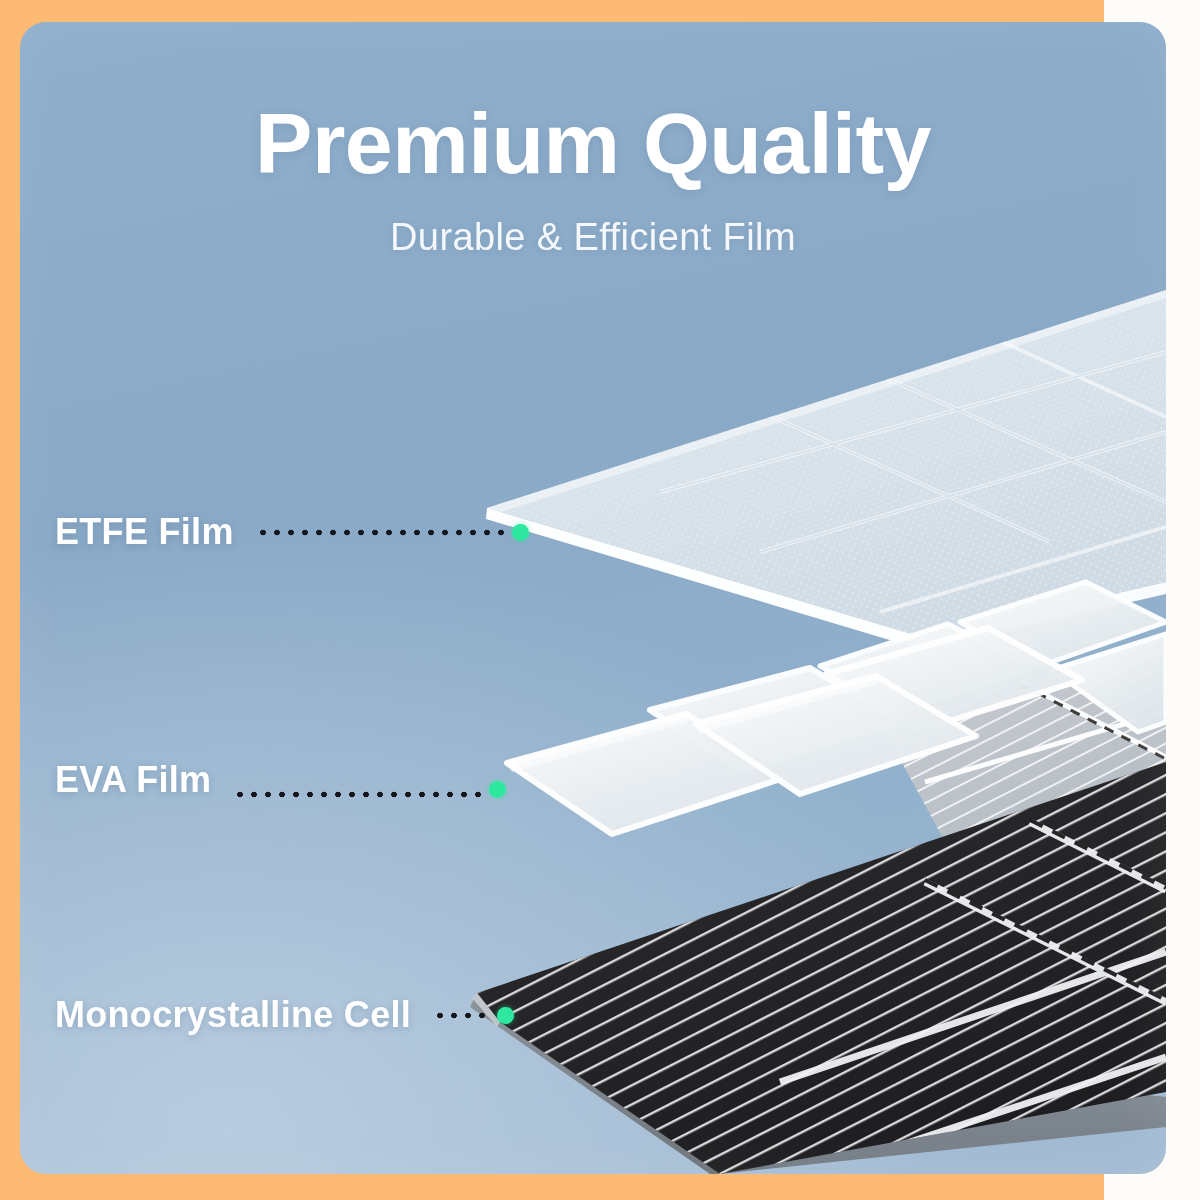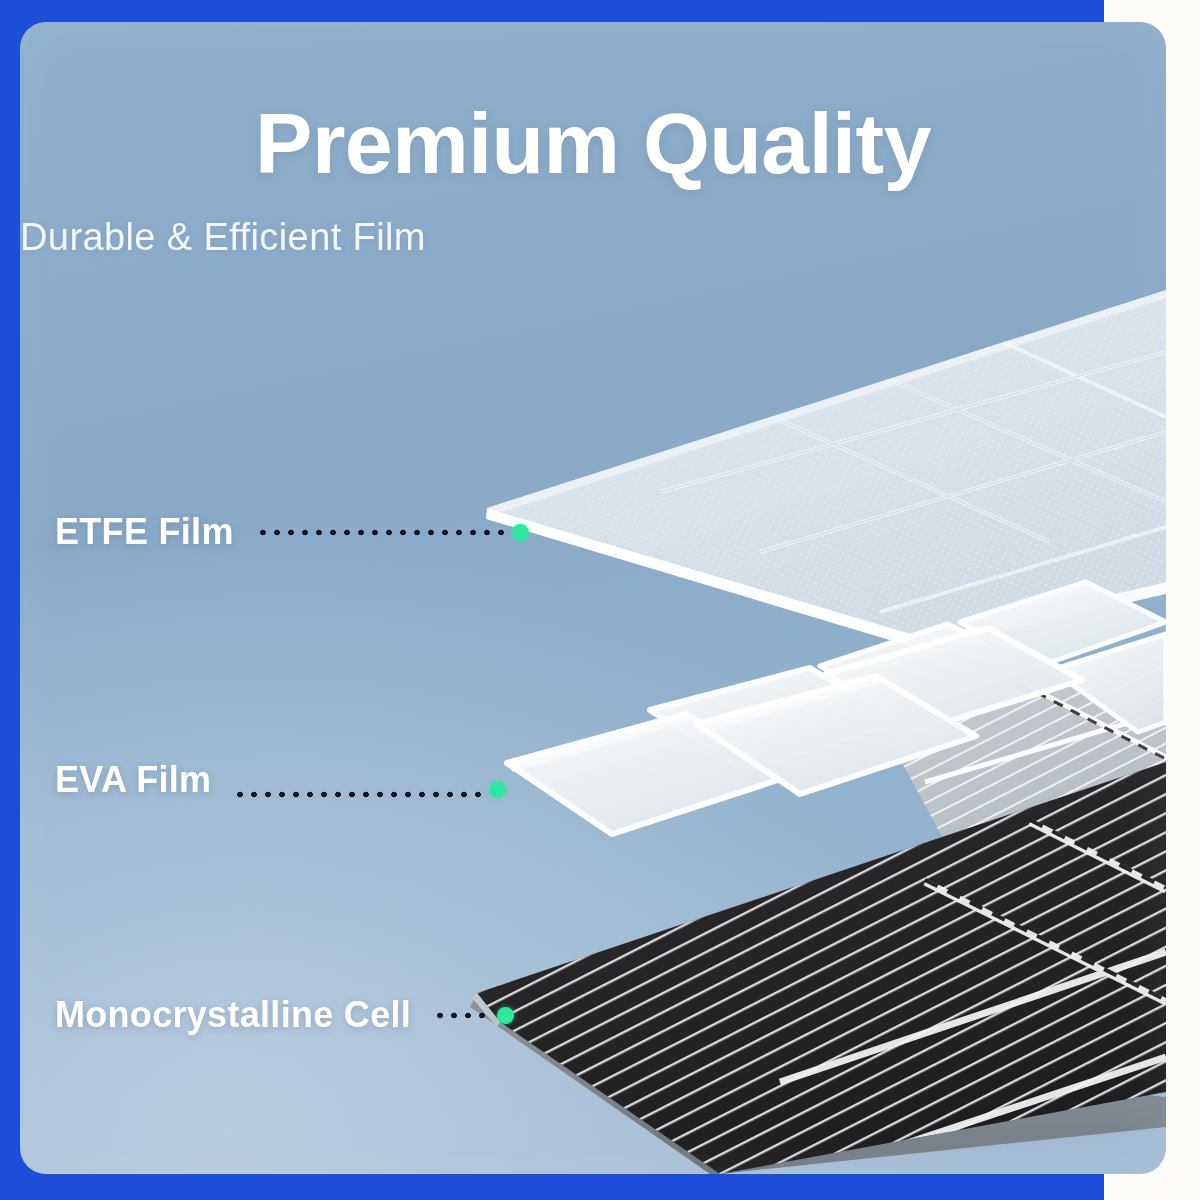--- a/index.html
+++ b/index.html
@@ -4,21 +4,21 @@
 <style>
   html,body{margin:0;padding:0;}
   body{
     width:1200px;height:1200px;
     background:#fdfcf8;
     font-family:"Liberation Sans", sans-serif;
     overflow:hidden;
   }
   #stage{
     position:absolute; left:0; top:0; width:1104px; height:1200px;
-    background:#1d4ed8;
+    background:#fdba74;
   }
   
   .card{
     position:absolute;
     left:20px; top:22px; width:1146px; height:1152px;
     border-radius:26px;
     background:
       radial-gradient(115% 90% at 18% 96%, rgba(190,208,226,0.85) 0%, rgba(190,208,226,0.0) 58%),
       linear-gradient(168deg,#8fafcc 0%, #8aa9c7 38%, #93b2cd 70%, #a4bcd4 100%);
     overflow:hidden;
@@ -36,20 +36,21 @@
     color:#ffffff;
     font-size:86px;
     font-weight:bold;
     letter-spacing:-0.5px;
     line-height:1;
     text-shadow:0 2px 10px rgba(80,110,140,0.22);
     white-space:nowrap;
   }
   .subtitle{
     position:absolute; left:0; top:196px; width:1146px;
+    text-align:center;
     color:#f4f7fb;
     font-size:38px;
     font-weight:500;
     letter-spacing:0.4px;
     line-height:1;
     text-shadow:0 1px 6px rgba(80,110,140,0.18);
     white-space:nowrap;
   }
 
   

